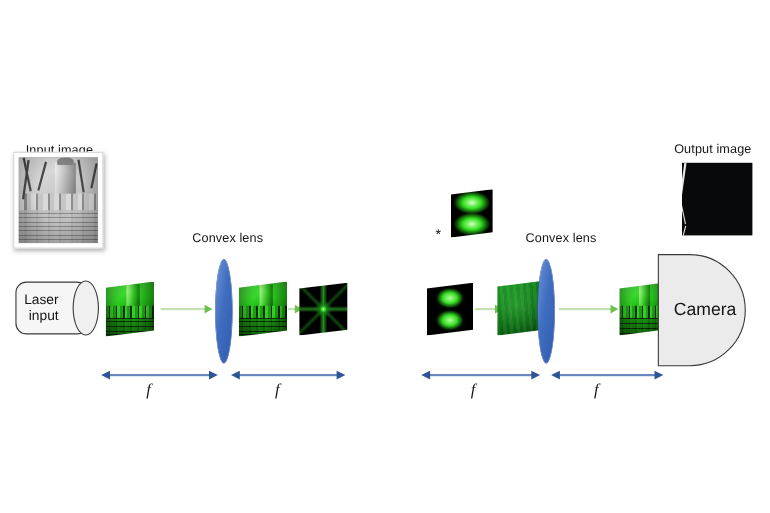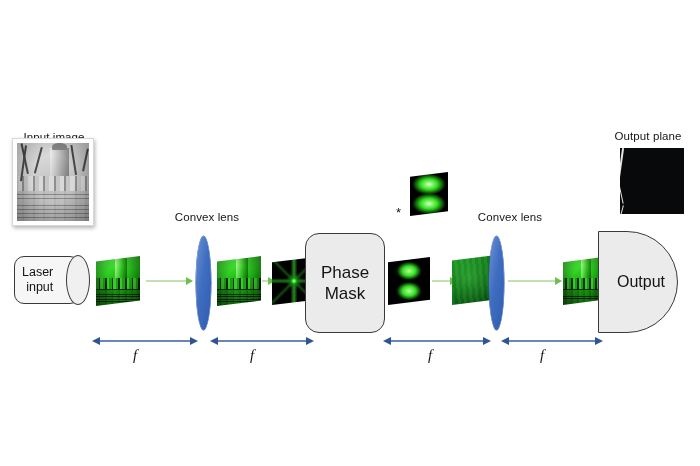--- a/index.html
+++ b/index.html
@@ -147,21 +147,21 @@
         <div class="branch" style="left:4%;top:2%;width:2px;height:46%;transform:rotate(8deg);"></div>
         <div class="branch" style="left:14%;top:0%;width:1.5px;height:40%;transform:rotate(-12deg);"></div>
         <div class="branch" style="left:24%;top:4%;width:1.5px;height:34%;transform:rotate(15deg);"></div>
         <div class="branch" style="left:80%;top:2%;width:1.5px;height:38%;transform:rotate(-9deg);"></div>
         <div class="branch" style="left:90%;top:6%;width:1.5px;height:30%;transform:rotate(12deg);"></div>
         <div class="vign"></div>
       </div>
     </div>
   </div>
 
-  <div class="lbl" style="left:600px;top:130px;width:96px;">Output plane</div>
+  <div class="lbl" style="left:600px;top:130px;width:96px;">Output image</div>
 
   <div class="photo edge" style="left:620px;top:148px;width:64px;height:66px;">
     <div class="scene">
       <div class="sky"></div>
       <div class="tower"></div>
       <div class="facade"></div>
       <div class="facade2"></div>
       <div class="branch" style="left:5%;top:2%;width:1.5px;height:46%;transform:rotate(8deg);"></div>
       <div class="branch" style="left:15%;top:0%;width:1px;height:40%;transform:rotate(-12deg);"></div>
       <div class="branch" style="left:26%;top:4%;width:1px;height:34%;transform:rotate(15deg);"></div>
@@ -203,22 +203,20 @@
         <div class="g-vig"></div>
     </div>
   </div>
 
   <div class="beam" style="left:262px;top:280px;width:12px;"></div>
 
   <div class="plane fstar" style="left:272px;top:257px;width:44px;height:48px;">
     <div class="inner"></div>
   </div>
 
-  <div class="maskbox" style="left:305px;top:233px;width:78px;height:98px;">Phase
-Mask</div>
 
   <div class="plane kernel" style="left:410px;top:172px;width:38px;height:44px;">
     <div class="inner"></div>
   </div>
   <div class="ast" style="left:396px;top:208px;">*</div>
 
   <div class="plane lobes" style="left:388px;top:257px;width:42px;height:48px;">
     <div class="inner"></div>
   </div>
 
@@ -237,21 +235,21 @@
     <div class="inner">
       <div class="base"></div>
         <div class="g-sky"></div>
         <div class="g-tower"></div>
       <div class="g-fac"></div>
         <div class="g-fac2"></div>
         <div class="g-vig"></div>
     </div>
   </div>
 
-  <div class="camera" style="left:598px;top:231px;width:72px;height:100px;">Output</div>
+  <div class="camera" style="left:598px;top:231px;width:72px;height:100px;">Camera</div>
 
   <div class="dim" style="left:99px;top:340px;width:92px;"></div>
   <div class="flab" style="left:133px;top:347px;">f</div>
 
   <div class="dim" style="left:217px;top:340px;width:90px;"></div>
   <div class="flab" style="left:250px;top:347px;">f</div>
 
   <div class="dim" style="left:390px;top:340px;width:94px;"></div>
   <div class="flab" style="left:428px;top:347px;">f</div>
 

